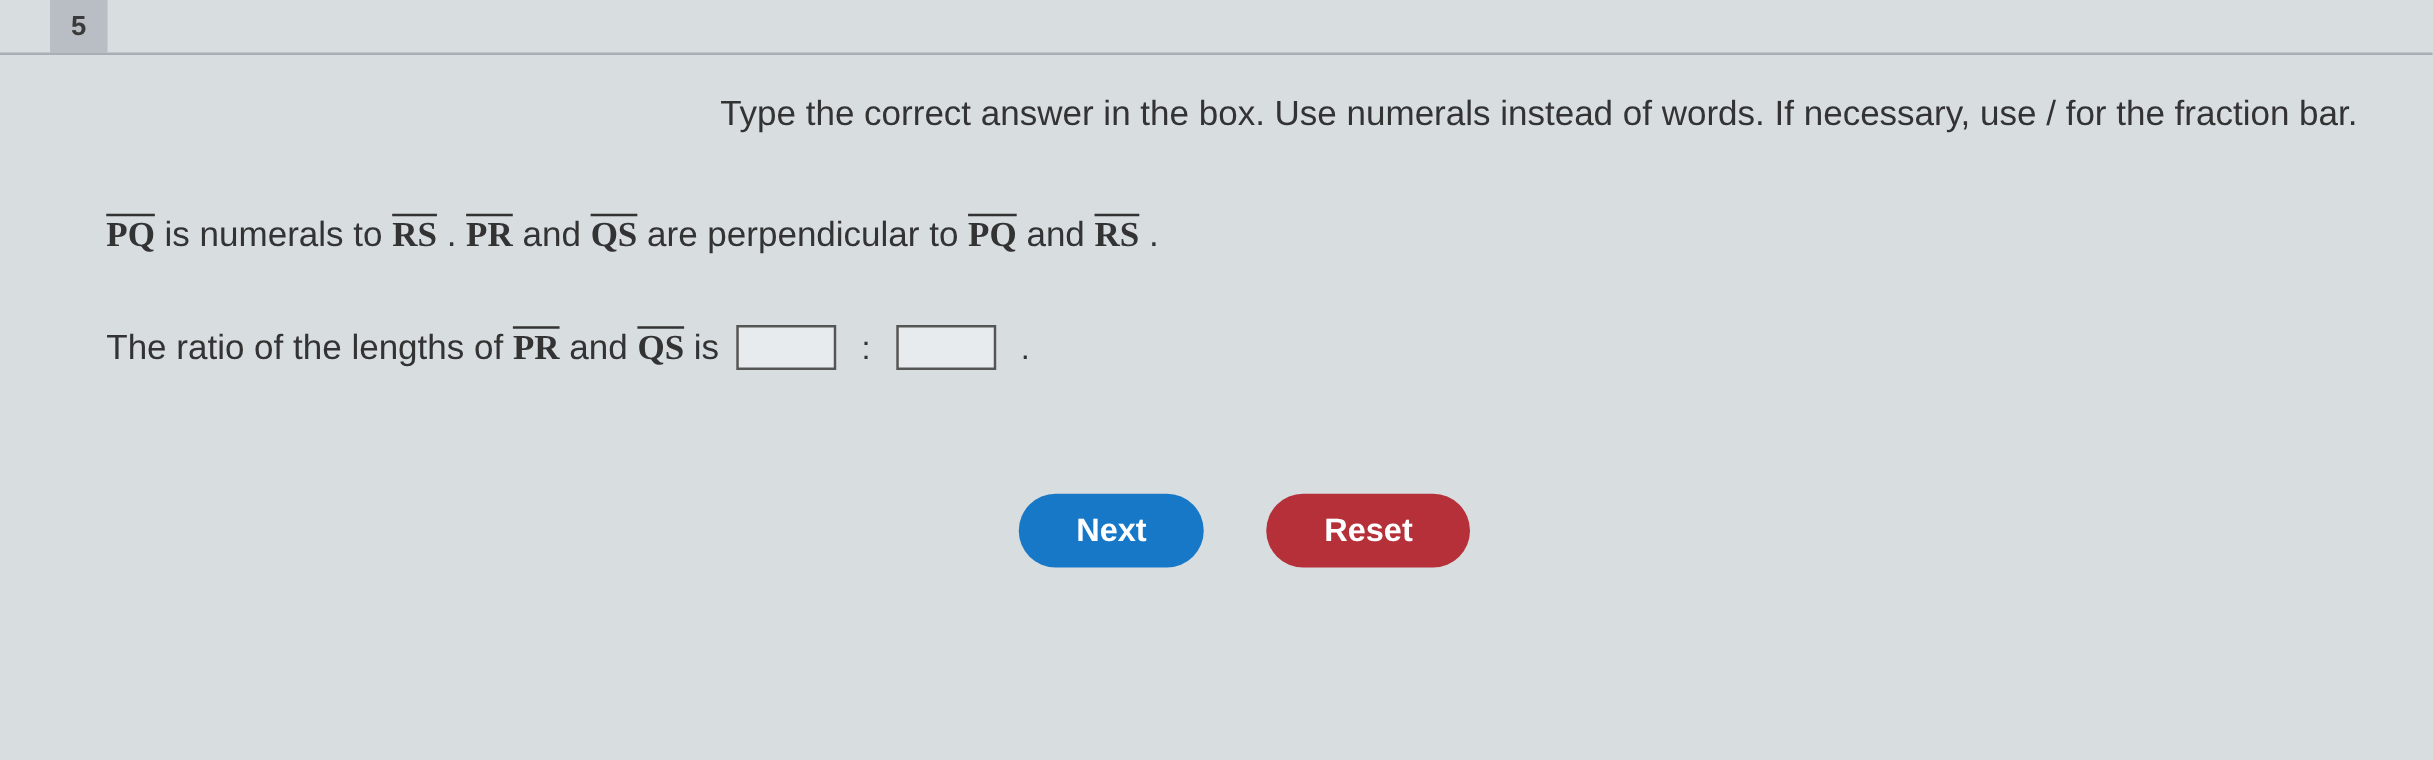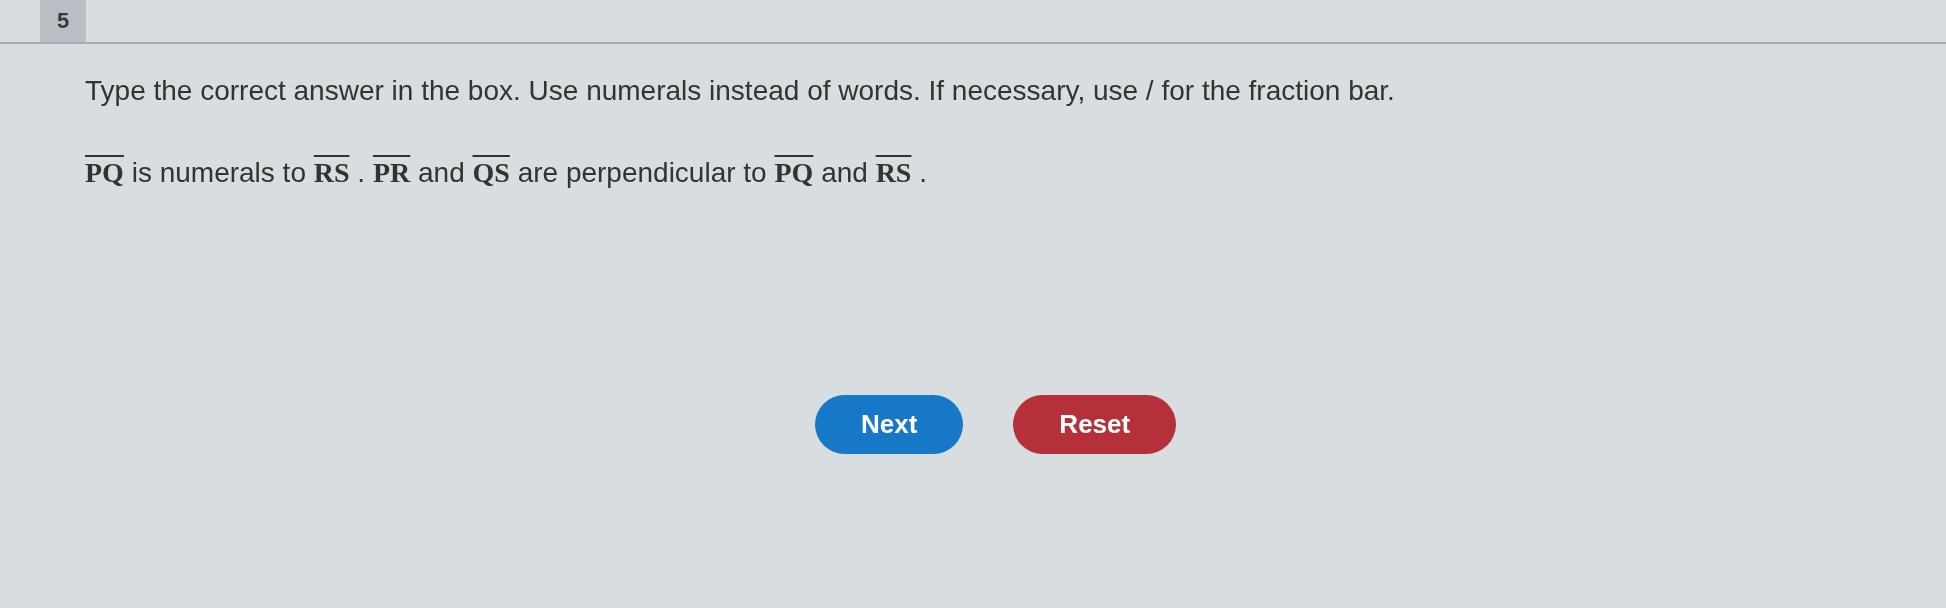--- a/index.html
+++ b/index.html
@@ -38,21 +38,22 @@
     }
     .content-area {
       position: absolute;
       top: 75px;
       left: 85px;
       right: 60px;
     }
     .instruction-text {
       font-size: 28px;
       color: #333;
-      margin-bottom: 50px;
+      margin-bottom: 65px;
+      text-align: right;
     }
     .problem-text {
       font-size: 28px;
       color: #333;
       margin-bottom: 55px;
     }
     .overline {
       text-decoration: overline;
       font-weight: bold;
       font-family: 'Times New Roman', serif;
@@ -117,19 +118,28 @@
 <div class="divider-line"></div>
 
 <div class="content-area">
 
   <div class="instruction-text">Type the correct answer in the box. Use numerals instead of words. If necessary, use / for the fraction bar.</div>
 
   <div class="problem-text">
     <span class="overline">PQ</span><span> is numerals to </span><span class="overline">RS</span><span> . </span><span class="overline">PR</span><span> and </span><span class="overline">QS</span><span> are perpendicular to </span><span class="overline">PQ</span><span> and </span><span class="overline">RS</span><span> .</span>
   </div>
 
+  <div class="answer-line">
+    <span>
+      <span>The ratio of the lengths of </span><span class="overline">PR</span><span> and </span><span class="overline">QS</span><span> is</span>
+    </span>
+    <input type="text" class="answer-input" value="" style="">
+    <span class="colon-separator">:</span>
+    <input type="text" class="answer-input" value="" style="">
+    <span class="period-end">.</span>
+  </div>
 
 </div>
 
 <div class="button-row">
   <button class="btn btn-next">Next</button>
   <button class="btn btn-reset">Reset</button>
 </div>
 
 </body></html>

